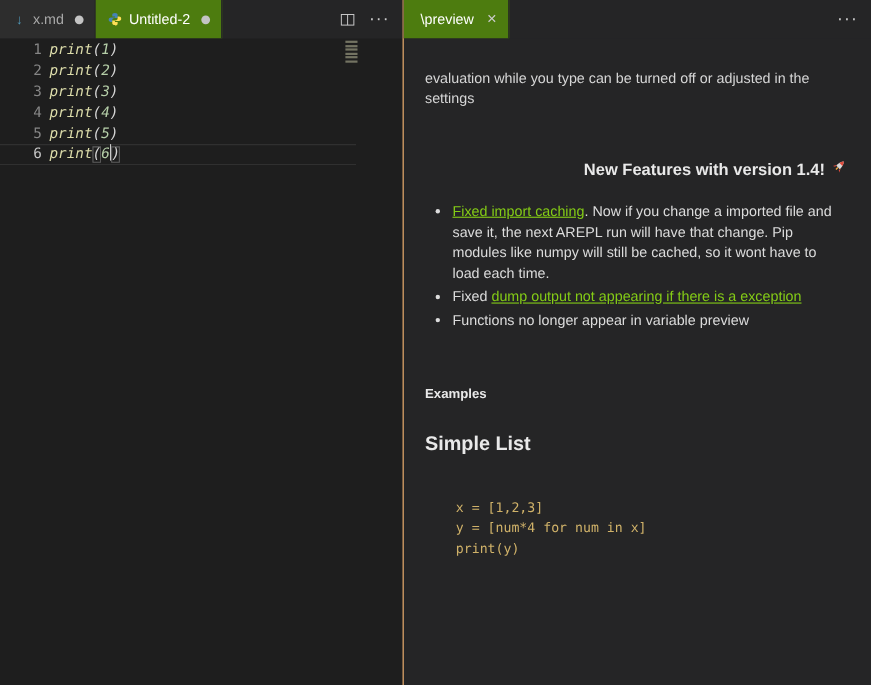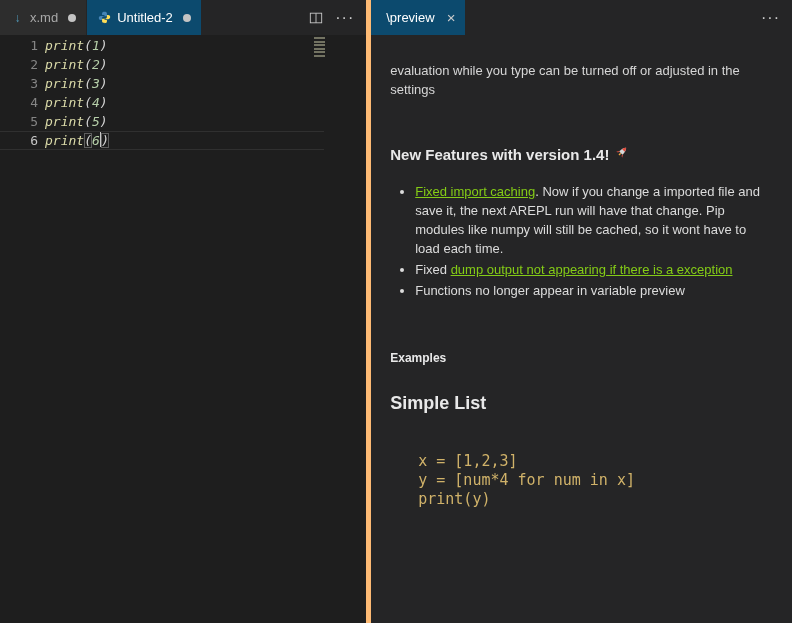--- a/index.html
+++ b/index.html
@@ -6,30 +6,30 @@
   html, body { margin: 0; padding: 0; }
   body {
     width: 792px; height: 623px;
     background: #1e1e1e;
     overflow: hidden;
     font-family: "Liberation Sans", sans-serif;
   }
   .workbench { display: flex; width: 792px; height: 623px; }
   .group { height: 100%; position: relative; }
   .group.left  { width: 396px; background: #1e1e1e; }
-  .group.right { width: 460px; background: #252526; border-left: 5px solid #fdba74; }
+  .group.right { width: 460px; background: #252526; border-left: 1px solid #fdba74; }
 
   
   .tabbar { height: 35px; background: #252526; display: flex; align-items: stretch; overflow: hidden; }
   .tab {
     display: flex; align-items: center; padding: 0 10px;
     background: #2d2d2d; color: #a8a8a8; font-size: 13px;
     border-right: 1px solid #252526; cursor: pointer; user-select: none; white-space: nowrap;
   }
-  .tab.active { background: #0c4a6e; color: #ffffff; }
+  .tab.active { background: #4d7c0f; color: #ffffff; }
   .tab-label { margin: 0 4px 0 5px; }
   .dot { width: 8px; height: 8px; border-radius: 50%; background: #c4c4c4; margin-left: 6px; flex: none; }
   .fileicon { width: 15px; height: 15px; display: inline-flex; justify-content: center; align-items: center; flex: none; }
   .fileicon.md { color: #519aba; font-weight: bold; font-size: 12px; }
   .tab-actions { margin-left: auto; display: flex; align-items: center; gap: 12px; padding-right: 12px; color: #c5c5c5; }
   .action { cursor: pointer; display: inline-flex; align-items: center; }
   .action.more { font-size: 16px; letter-spacing: 1px; color: #cccccc; line-height: 1; }
   .close { margin-left: 8px; color: #cccccc; font-size: 15px; cursor: pointer; line-height: 1; }
 
   
@@ -49,30 +49,30 @@
   .cursor { display: inline-block; width: 1.5px; height: 15px; background: #c8c8c8; vertical-align: -2px; }
   .minimap { position: absolute; top: 2px; right: 39px; width: 15px; }
   .mm-line { height: 2px; width: 11px; margin: 0 0 1.5px 2px; background: #83836e; opacity: .85; }
   .stray { position: absolute; top: 88px; left: 378px; color: #c8c8c8; font-size: 14px; }
 
   
   .preview-body { padding: 27px 22px 0 19px; color: #d6d6d6; font-size: 13px; line-height: 1.46; }
   .preview-body p { margin: 0 0 14px; }
   .warning .red { color: #ff2f2f; font-weight: bold; }
   .note { margin-bottom: 0 !important; }
-  .features-h { font-size: 15px; color: #e9e9e9; margin: 44px 0 0; font-weight: bold; display: flex; align-items: center; gap: 5px; }
+  .features-h { font-size: 15px; color: #e9e9e9; margin: 44px 0 0; font-weight: bold; display: flex; align-items: center; gap: 5px; justify-content: flex-end; }
   ul.features { margin: 17px 0 0; padding-left: 25px; }
   ul.features li { margin: 0 0 2px; color: #dcdcdc; }
   a { color: #84cc16; text-decoration: underline; cursor: pointer; }
   .examples-h { font-size: 12px; color: #e9e9e9; margin: 49px 0 0; font-weight: bold; }
   .simple-h { font-size: 18px; color: #e9e9e9; margin: 23px 0 0; font-weight: bold; }
   .codeblock {
     margin: 36px 0 0 28px;
     font-family: "DejaVu Sans Mono", "Liberation Mono", monospace;
-    font-size: 15px; line-height: 19px; color: #d0b269;
+    font-size: 12px; line-height: 19px; color: #d0b269;
   }
 </style>
 </head>
 <body>
 
 <div class="workbench">
 
   <div class="group left">
     <div class="tabbar">
       <div class="tab">

